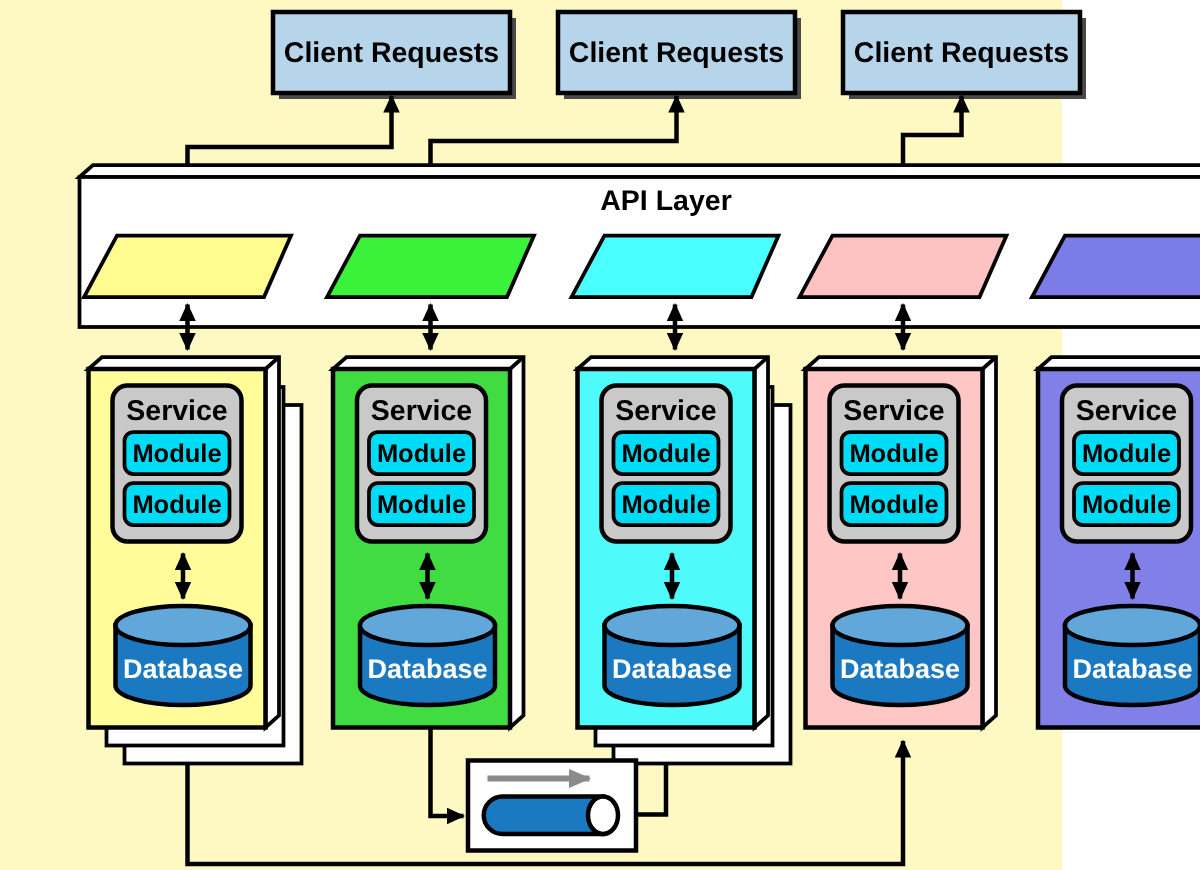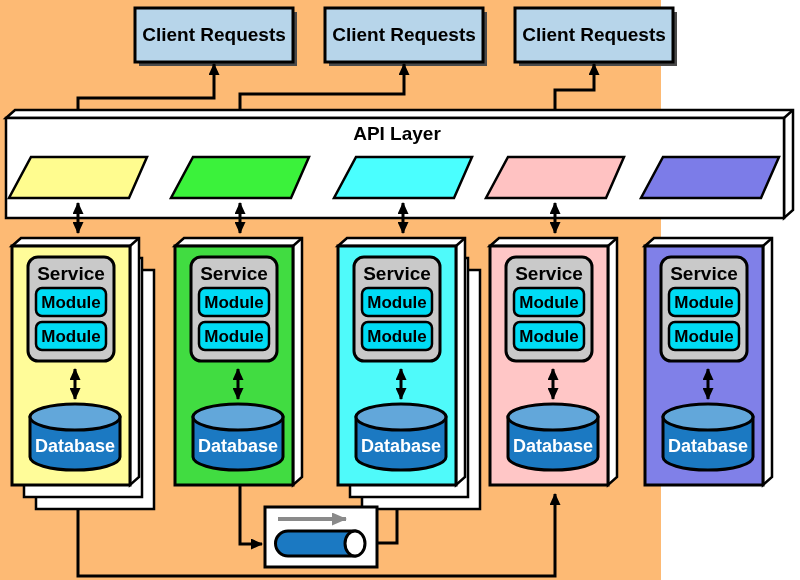--- a/index.html
+++ b/index.html
@@ -1,16 +1,16 @@
 <!DOCTYPE html>
 <html><head>
 <meta charset="utf-8">
 <style>
   html,body{margin:0;padding:0;background:#ffffff;}
-  .stage{width:661px;height:580px;position:relative;background:#fdba74;}
+  .stage{width:661px;height:580px;position:relative;background:#fef9c3;padding-left:47px;}
   svg text{font-family:"Liberation Sans","DejaVu Sans",sans-serif;font-weight:bold;}
   .ln{stroke:#000;stroke-width:3;fill:none;}
   .ln25{stroke:#000;stroke-width:2.5;fill:none;}
   .shape{stroke:#000;stroke-width:2.5;}
   .shape3{stroke:#000;stroke-width:3;}
   .white{fill:#ffffff;}
   .tC{font-size:19px;fill:#000;text-anchor:middle;}
   .tApi{font-size:19px;fill:#000;text-anchor:middle;}
   .tSvc{font-size:19px;fill:#000;text-anchor:middle;}
   .tMod{font-size:17px;fill:#000;text-anchor:middle;}

